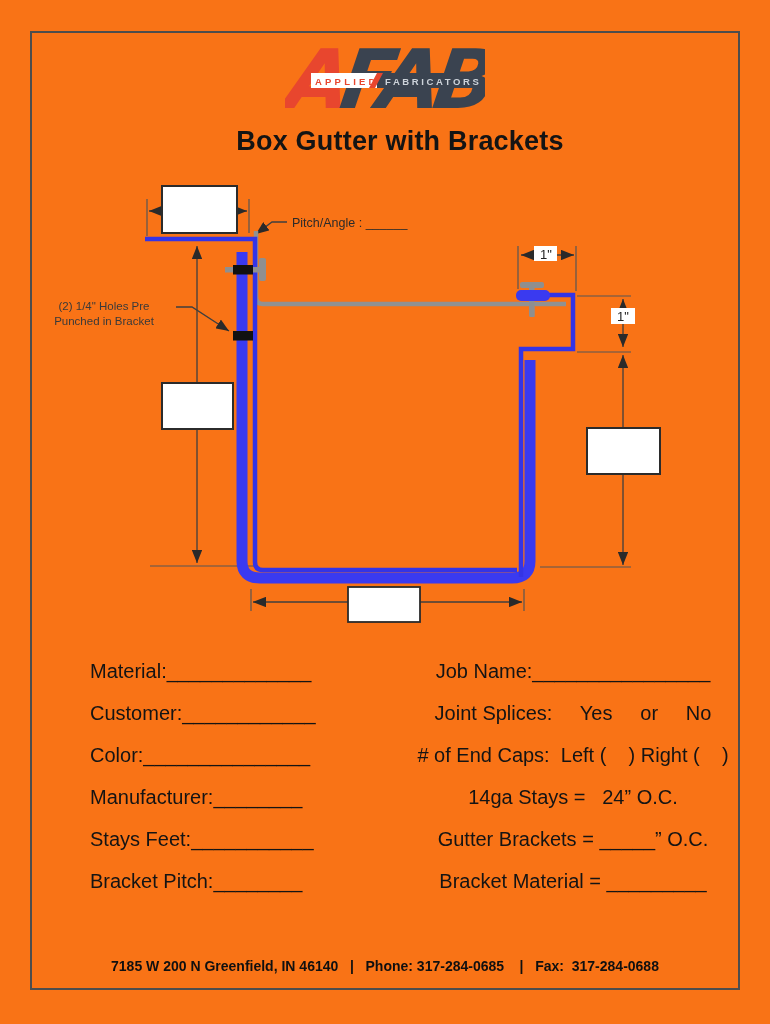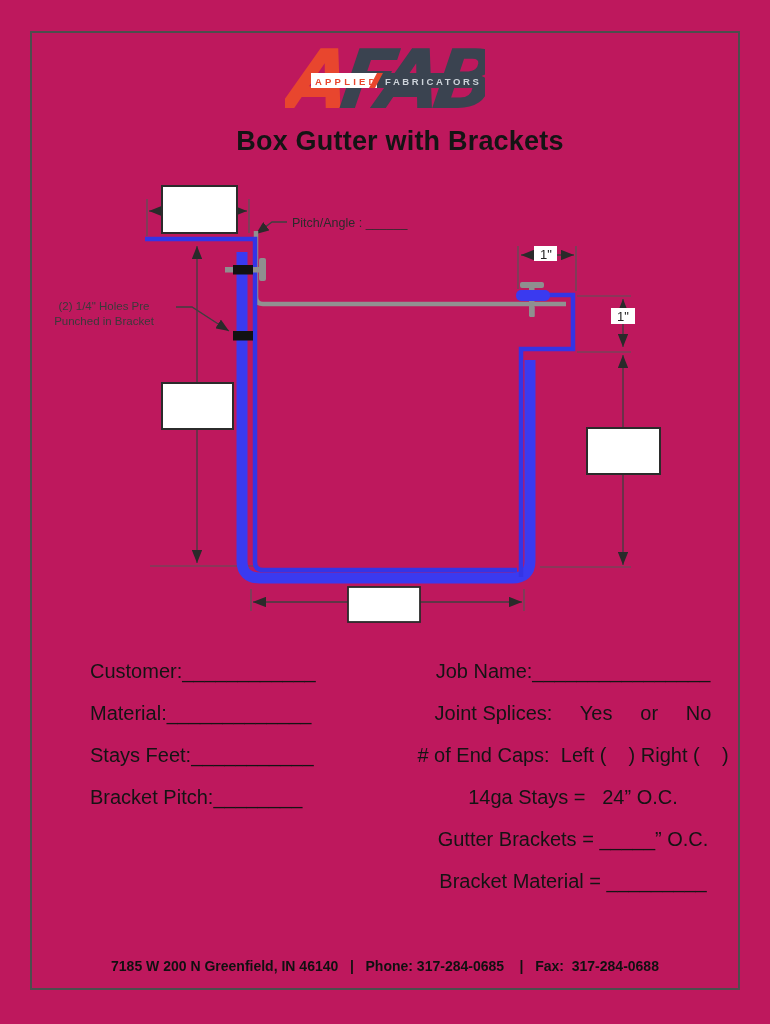--- a/index.html
+++ b/index.html
@@ -1,17 +1,17 @@
 <!DOCTYPE html>
 <html><head>
 <meta charset="utf-8">
 <style>
   html,body{margin:0;padding:0;background:#ffffff;}
   .page{
-    position:relative;width:770px;height:1024px;background:#be185d;
+    position:relative;width:770px;height:1024px;background:#f97316;
     font-family:"Liberation Sans",sans-serif;overflow:hidden;
   }
   .page-border{
     position:absolute;left:30px;top:31px;width:710px;height:959px;
     border:2px solid #4d4d4d;box-sizing:border-box;background:transparent;
   }
   .logo-wrap{
     position:absolute;top:42px;left:50%;transform:translateX(-50%);
     width:200px;height:74px;
   }
@@ -117,22 +117,24 @@
     <text x="546" y="259" font-size="13" fill="#222222" text-anchor="middle">1"</text>
     <rect x="611" y="308" width="24" height="16" fill="#ffffff"></rect>
     <text x="623" y="321" font-size="13" fill="#222222" text-anchor="middle">1"</text>
 
     <text x="292" y="227" font-size="12.5" fill="#2b2b2b">Pitch/Angle : ______</text>
     <text x="104" y="310" font-size="11.5" fill="#3a3a3a" text-anchor="middle">(2) 1/4" Holes Pre</text>
     <text x="104" y="325" font-size="11.5" fill="#3a3a3a" text-anchor="middle">Punched in Bracket</text>
   </svg>
 
   <div class="form-col col-left">
+    <div class="row">Material:_____________</div>
     <div class="row">Customer:____________</div>
-    <div class="row">Material:_____________</div>
+    <div class="row">Color:_______________</div>
+    <div class="row">Manufacturer:________</div>
     <div class="row">Stays Feet:___________</div>
     <div class="row">Bracket Pitch:________</div>
   </div>
 
   <div class="form-col col-right">
     <div class="row">Job Name:________________</div>
     <div class="row">Joint Splices:     Yes     or     No</div>
     <div class="row"># of End Caps:  Left (    ) Right (    )</div>
     <div class="row">14ga Stays =   24” O.C.</div>
     <div class="row">Gutter Brackets = _____” O.C.</div>

